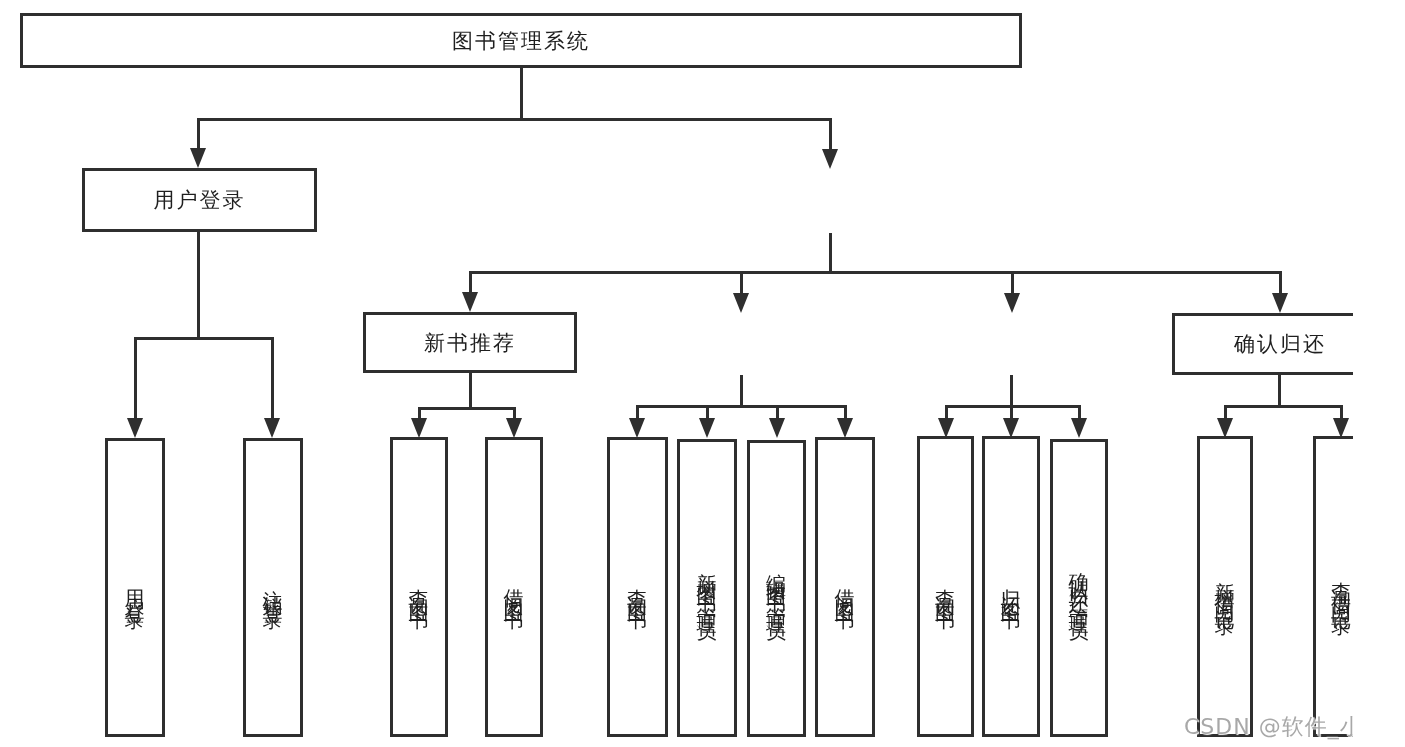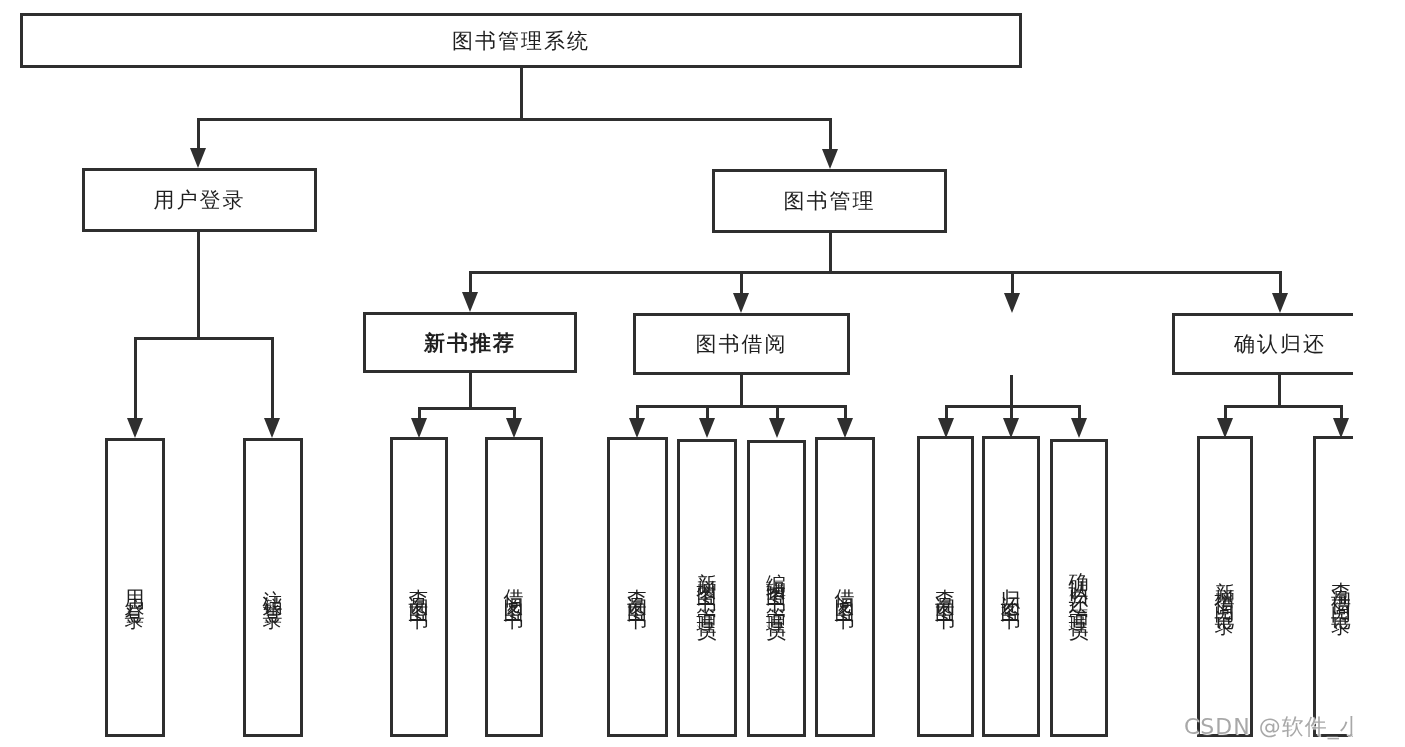--- a/index.html
+++ b/index.html
@@ -44,31 +44,25 @@
 <div class="canvas">
 
   <div class="hbox" style="left:20px;top:13px;width:1002px;height:55px;">
     <span>图书管理系统</span>
   </div>
 
   <div class="hbox" style="left:82px;top:168px;width:235px;height:64px;">
     <span>用户登录</span>
   </div>
 
-  <div class="hbox" style="left:712px;top:169px;width:235px;height:64px;">
-    <span>图书管理</span>
-  </div>
 
-  <div class="hbox" style="left:363px;top:312px;width:214px;height:61px;font-weight:bold;">
+  <div class="hbox" style="left:363px;top:312px;width:214px;height:61px;">
     <span>新书推荐</span>
   </div>
 
-  <div class="hbox" style="left:633px;top:313px;width:217px;height:62px;">
-    <span>图书借阅</span>
-  </div>
 
 
   <div class="hbox" style="left:1172px;top:313px;width:216px;height:62px;">
     <span>确认归还</span>
   </div>
 
   <div class="vbox" style="left:105px;top:438px;width:60px;height:299px;">
     <span class="vtext">用户登录</span>
   </div>
   <div class="vbox" style="left:243px;top:438px;width:60px;height:299px;">

